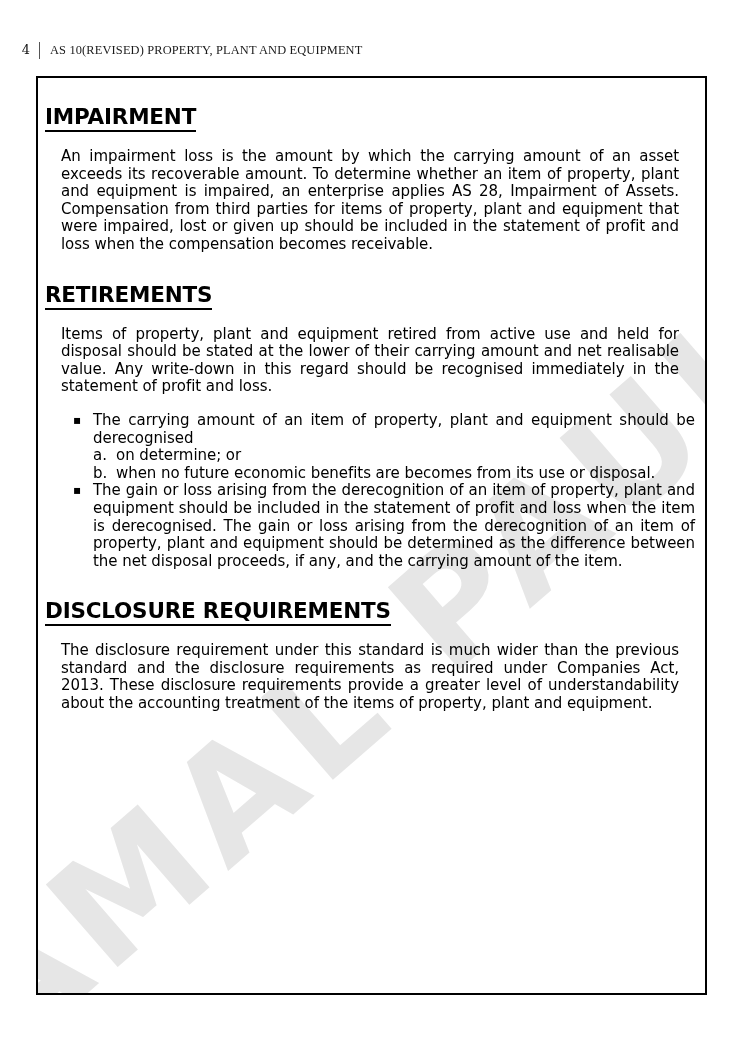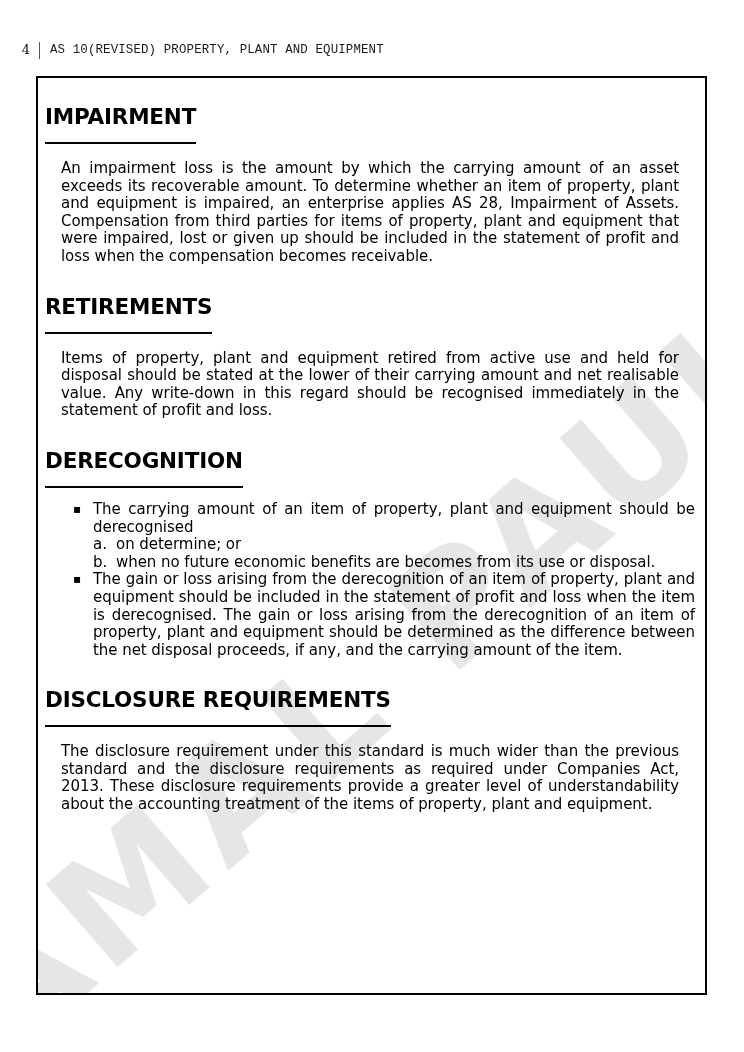--- a/index.html
+++ b/index.html
@@ -38,21 +38,21 @@
     color: #111;
   }
   .header-rule {
     width: 1px;
     height: 17px;
     background: #555;
     flex: 0 0 auto;
   }
   .header-title {
     padding-left: 10px;
-    font-family: Liberation Mono, monospace;
+    font-family: Liberation Serif, serif;
     font-size: 12.4px;
     letter-spacing: 0.15px;
     line-height: 18px;
     white-space: nowrap;
     color: #1a1a1a;
     text-align: right;
   }
 
   
   .page-frame {
@@ -96,21 +96,21 @@
   }
 
   h2.section-heading {
     margin: 0 0 0 0;
     font-size: 21.5px;
     font-weight: 700;
     letter-spacing: -0.2px;
     line-height: 26px;
     display: inline-block;
     border-bottom: 2px solid #000;
-    padding-bottom: 12px;
+    padding-bottom: 0;
   }
   .heading-wrap { margin: 0 0 13px 0; }
   .heading-wrap.spaced-top { margin-top: 28px; }
 
   p.body-text {
     margin: 16px;
     font-size: 15px;
     line-height: 17.6px;
     text-align: justify;
     text-justify: inter-word;
@@ -179,23 +179,20 @@
     <div class="heading-wrap">
       <h2 class="section-heading">IMPAIRMENT</h2>
     </div>
     <p class="body-text">An impairment loss is the amount by which the carrying amount of an asset exceeds its recoverable amount. To determine whether an item of property, plant and equipment is impaired, an enterprise applies AS 28, Impairment of Assets. Compensation from third parties for items of property, plant and equipment that were impaired, lost or given up should be included in the statement of profit and loss when the compensation becomes receivable.</p>
 
     <div class="heading-wrap spaced-top">
       <h2 class="section-heading">RETIREMENTS</h2>
     </div>
     <p class="body-text">Items of property, plant and equipment retired from active use and held for disposal should be stated at the lower of their carrying amount and net realisable value. Any write-down in this regard should be recognised immediately in the statement of profit and loss.</p>
 
-    <div class="heading-wrap spaced-top">
-      <h2 class="section-heading">DERECOGNITION</h2>
-    </div>
     <ul class="bullet-list">
       <li class="bullet-item">
         <span class="bullet-marker">▪</span>
         <span>The carrying amount of an item of property, plant and equipment should be derecognised</span>
         <ol class="sub-list">
           <li class="sub-item">
             <span class="sub-marker">a.</span>
             <span>on determine; or</span>
           </li>
           <li class="sub-item">

